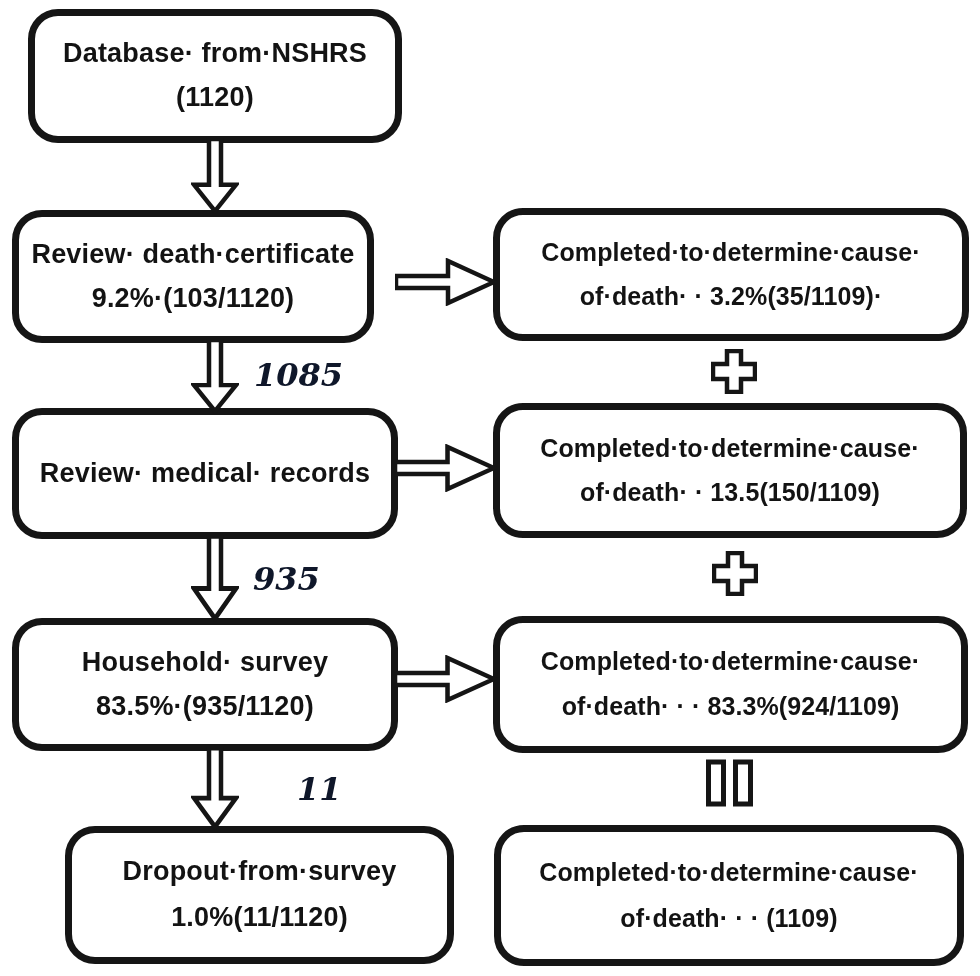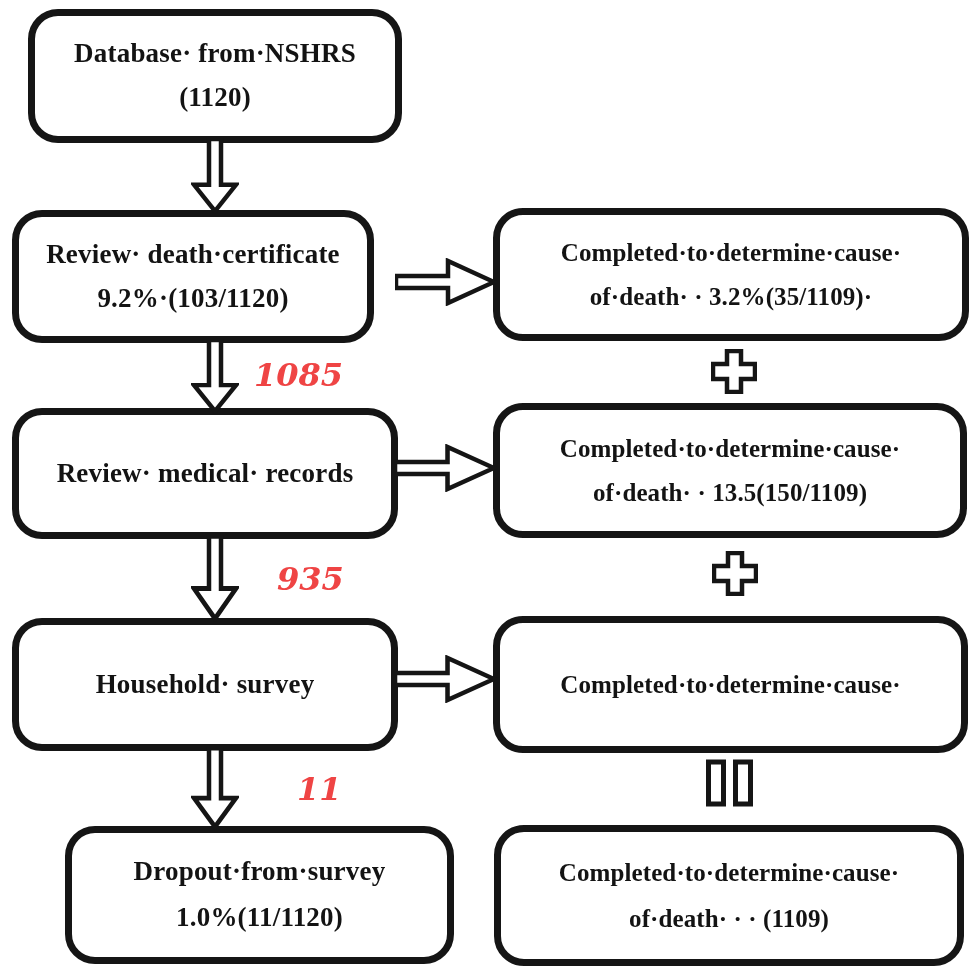--- a/index.html
+++ b/index.html
@@ -6,28 +6,28 @@
   #stage {
     position:relative; width:980px; height:976px; background:#ffffff;
     font-family:"Liberation Sans", sans-serif; overflow:hidden;
   }
   .box {
     position:absolute; box-sizing:border-box;
     border:7px solid #151515; border-radius:30px; background:#ffffff;
     display:flex; flex-direction:column; justify-content:space-evenly; align-items:center;
     padding:8px 4px; color:#131313; font-weight:700; text-align:center;
   }
-  .box .ln { line-height:1.1; white-space:nowrap;font-family:Liberation Serif, serif; }
+  .box .ln { line-height:1.1; white-space:nowrap; }
   .left-col  { font-size:27px; letter-spacing:0.2px; }
   .right-col { font-size:25px; letter-spacing:0.1px; }
   .icon { position:absolute; display:block; }
   .icon path, .icon rect { fill:#ffffff; stroke:#151515; }
   .count {
     position:absolute; font-family:"DejaVu Serif", serif;
-    font-style:italic; font-weight:700; font-size:32px; color:#ef4444; line-height:1;
+    font-style:italic; font-weight:700; font-size:32px; color:#0f172a; line-height:1;
   }
 </style>
 </head>
 <body>
 
 <div id="stage">
 
   <div class="box left-col" style="left:28px; top:9px; width:374px; height:134px;">
     <div class="ln">Database· from·NSHRS</div>
     <div class="ln">(1120)</div>
@@ -37,39 +37,41 @@
     <div class="ln">Review· death·certificate</div>
     <div class="ln">9.2%·(103/1120)</div>
   </div>
 
   <div class="box left-col" style="left:12px; top:408px; width:386px; height:131px;">
     <div class="ln">Review· medical· records</div>
   </div>
 
   <div class="box left-col" style="left:12px; top:618px; width:386px; height:133px;">
     <div class="ln">Household· survey</div>
+    <div class="ln">83.5%·(935/1120)</div>
   </div>
 
   <div class="box left-col" style="left:27px; top:826px; width:389px; height:138px;margin-left:38px;">
     <div class="ln">Dropout·from·survey</div>
     <div class="ln">1.0%(11/1120)</div>
   </div>
 
   <div class="box right-col" style="left:493px; top:208px; width:476px; height:133px;">
     <div class="ln">Completed·to·determine·cause·</div>
     <div class="ln">of·death· · 3.2%(35/1109)·</div>
   </div>
 
   <div class="box right-col" style="left:493px; top:403px; width:474px; height:135px;">
     <div class="ln">Completed·to·determine·cause·</div>
     <div class="ln">of·death· · 13.5(150/1109)</div>
   </div>
 
   <div class="box right-col" style="left:493px; top:616px; width:475px; height:137px;">
     <div class="ln">Completed·to·determine·cause·</div>
+    <div class="ln">of·death· · · 83.3%(924/1109)</div>
   </div>
 
   <div class="box right-col" style="left:494px; top:825px; width:470px; height:141px;">
     <div class="ln">Completed·to·determine·cause·</div>
     <div class="ln">of·death· · · (1109)</div>
   </div>
 
   <svg class="icon" style="left:191px; top:138px;" width="48" height="76" viewBox="0 0 48 78" preserveAspectRatio="none">
     <path d="M18,1 L18,48 L3,48 L24,75 L45,48 L30,48 L30,1 Z" stroke-width="4.5"></path>
   </svg>
@@ -98,16 +100,16 @@
   </svg>
   <svg class="icon" style="left:712px; top:551px;" width="46" height="45" viewBox="0 0 46 45">
     <path d="M16,2 L30,2 L30,15 L44,15 L44,30 L30,30 L30,43 L16,43 L16,30 L2,30 L2,15 L16,15 Z" stroke-width="4.5"></path>
   </svg>
   <svg class="icon" style="left:705px; top:759px;" width="50" height="48" viewBox="0 0 50 48">
     <rect x="3.5" y="3" width="15" height="42" stroke-width="5"></rect>
     <rect x="30.5" y="3" width="15" height="42" stroke-width="5"></rect>
   </svg>
 
   <div class="count" style="left:254px; top:359px;">1085</div>
-  <div class="count" style="left:253px; top:563px;margin-left:24px;">935</div>
+  <div class="count" style="left:253px; top:563px;">935</div>
   <div class="count" style="left:269px; top:773px;margin-left:28px;">11</div>
 
 </div>
 
 </body></html>

